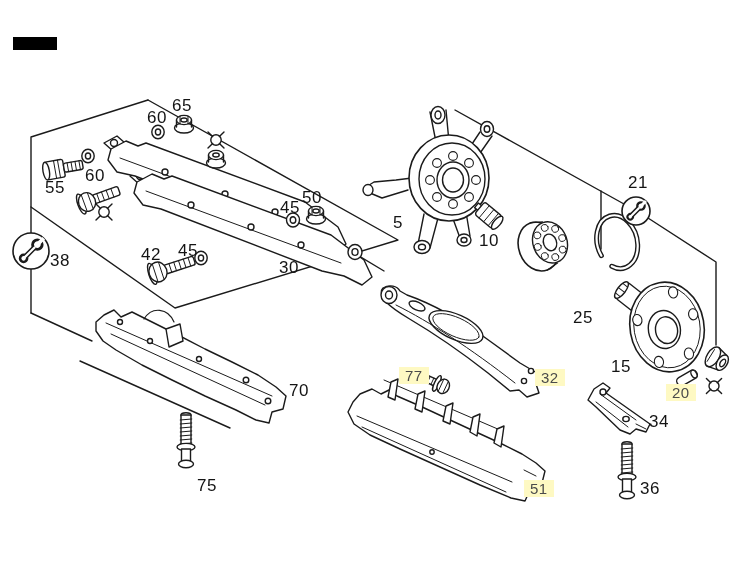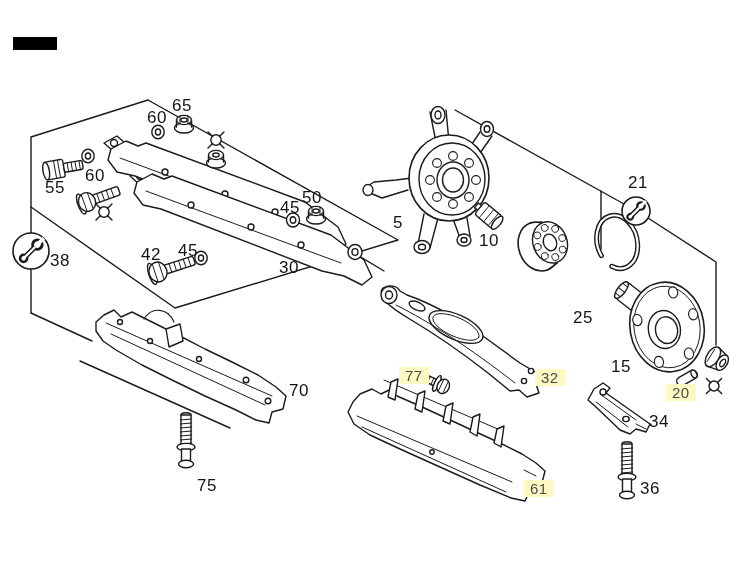--- a/index.html
+++ b/index.html
@@ -350,17 +350,17 @@
       <div class="plbl" style="left: 573px; top: 309px;">25</div>
       <div class="plbl" style="left: 628px; top: 174px;">21</div>
       <div class="plbl" style="left: 611px; top: 358px;">15</div>
       <div class="plbl boxed" style="left: 666px; top: 384px;">20</div>
       <div class="plbl" style="left: 649px; top: 413px;">34</div>
       <div class="plbl" style="left: 640px; top: 480px;">36</div>
       <div class="plbl" style="left: 289px; top: 382px;">70</div>
       <div class="plbl" style="left: 197px; top: 461px; margin-top: 16px;">75</div>
       <div class="plbl boxed" style="left: 399px; top: 367px;">77</div>
       <div class="plbl boxed" style="left: 535px; top: 369px;">32</div>
-      <div class="plbl boxed" style="left: 524px; top: 480px;">61</div>
+      <div class="plbl boxed" style="left: 524px; top: 480px;">51</div>
     </div>
 
   <div id="bottom-rule"></div>
 </div>
 
 </body></html>

